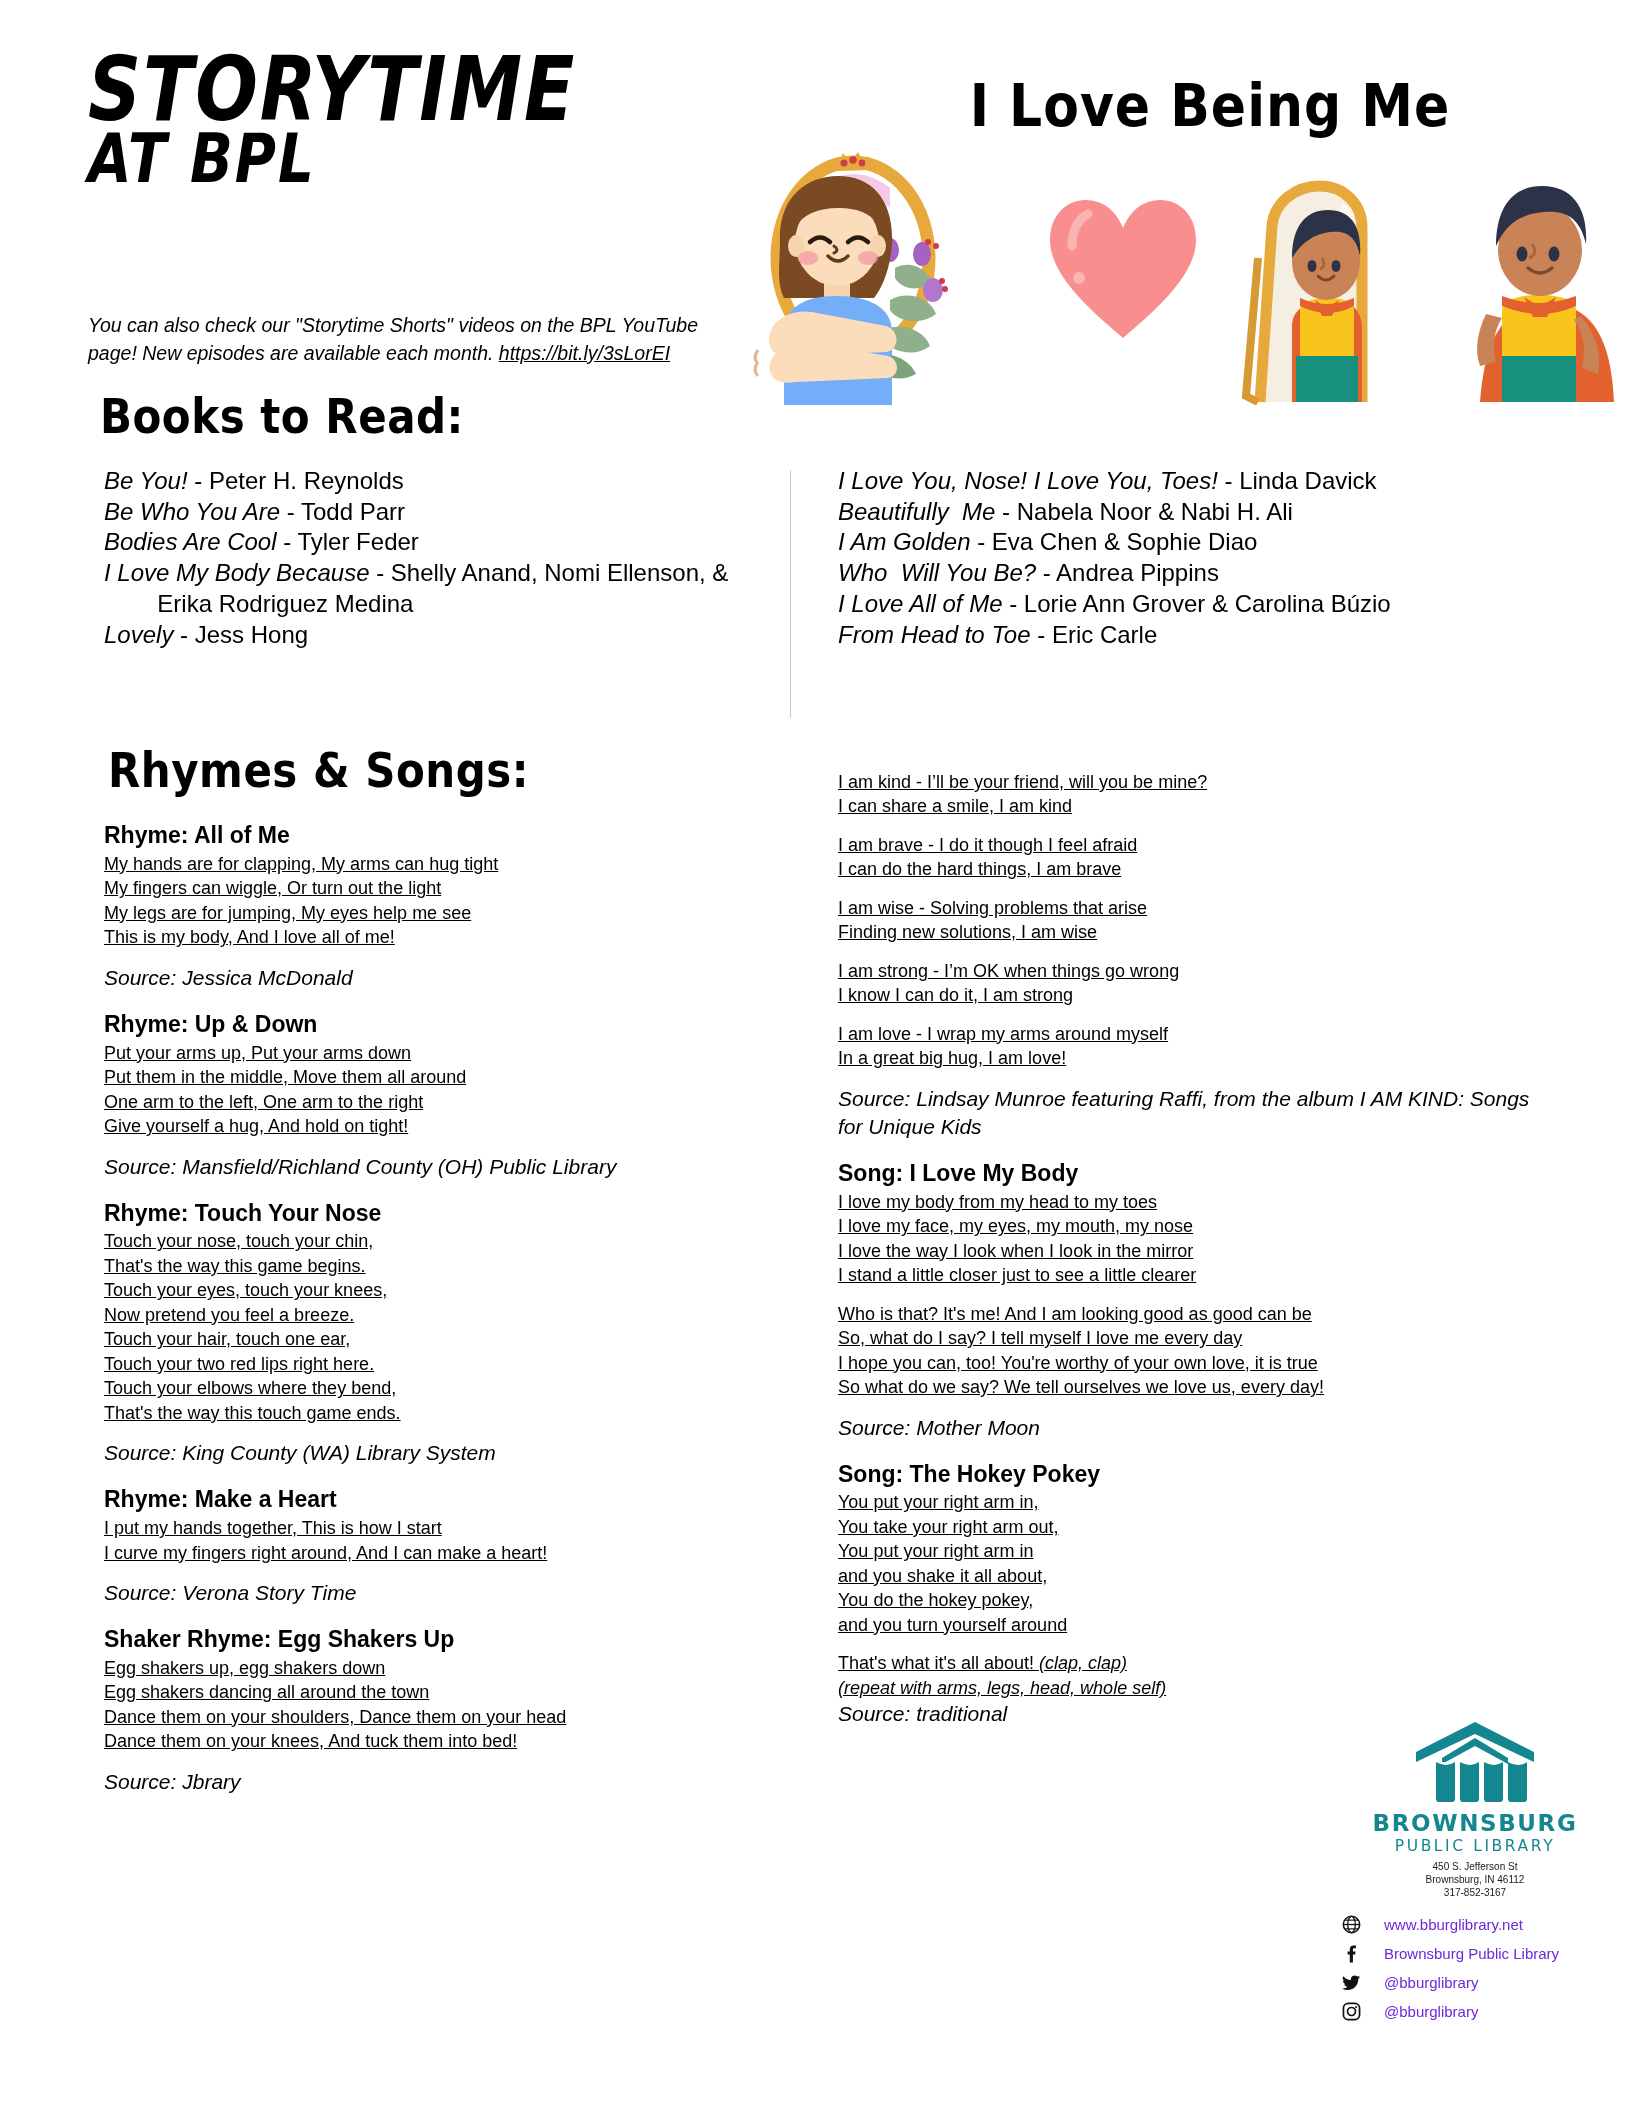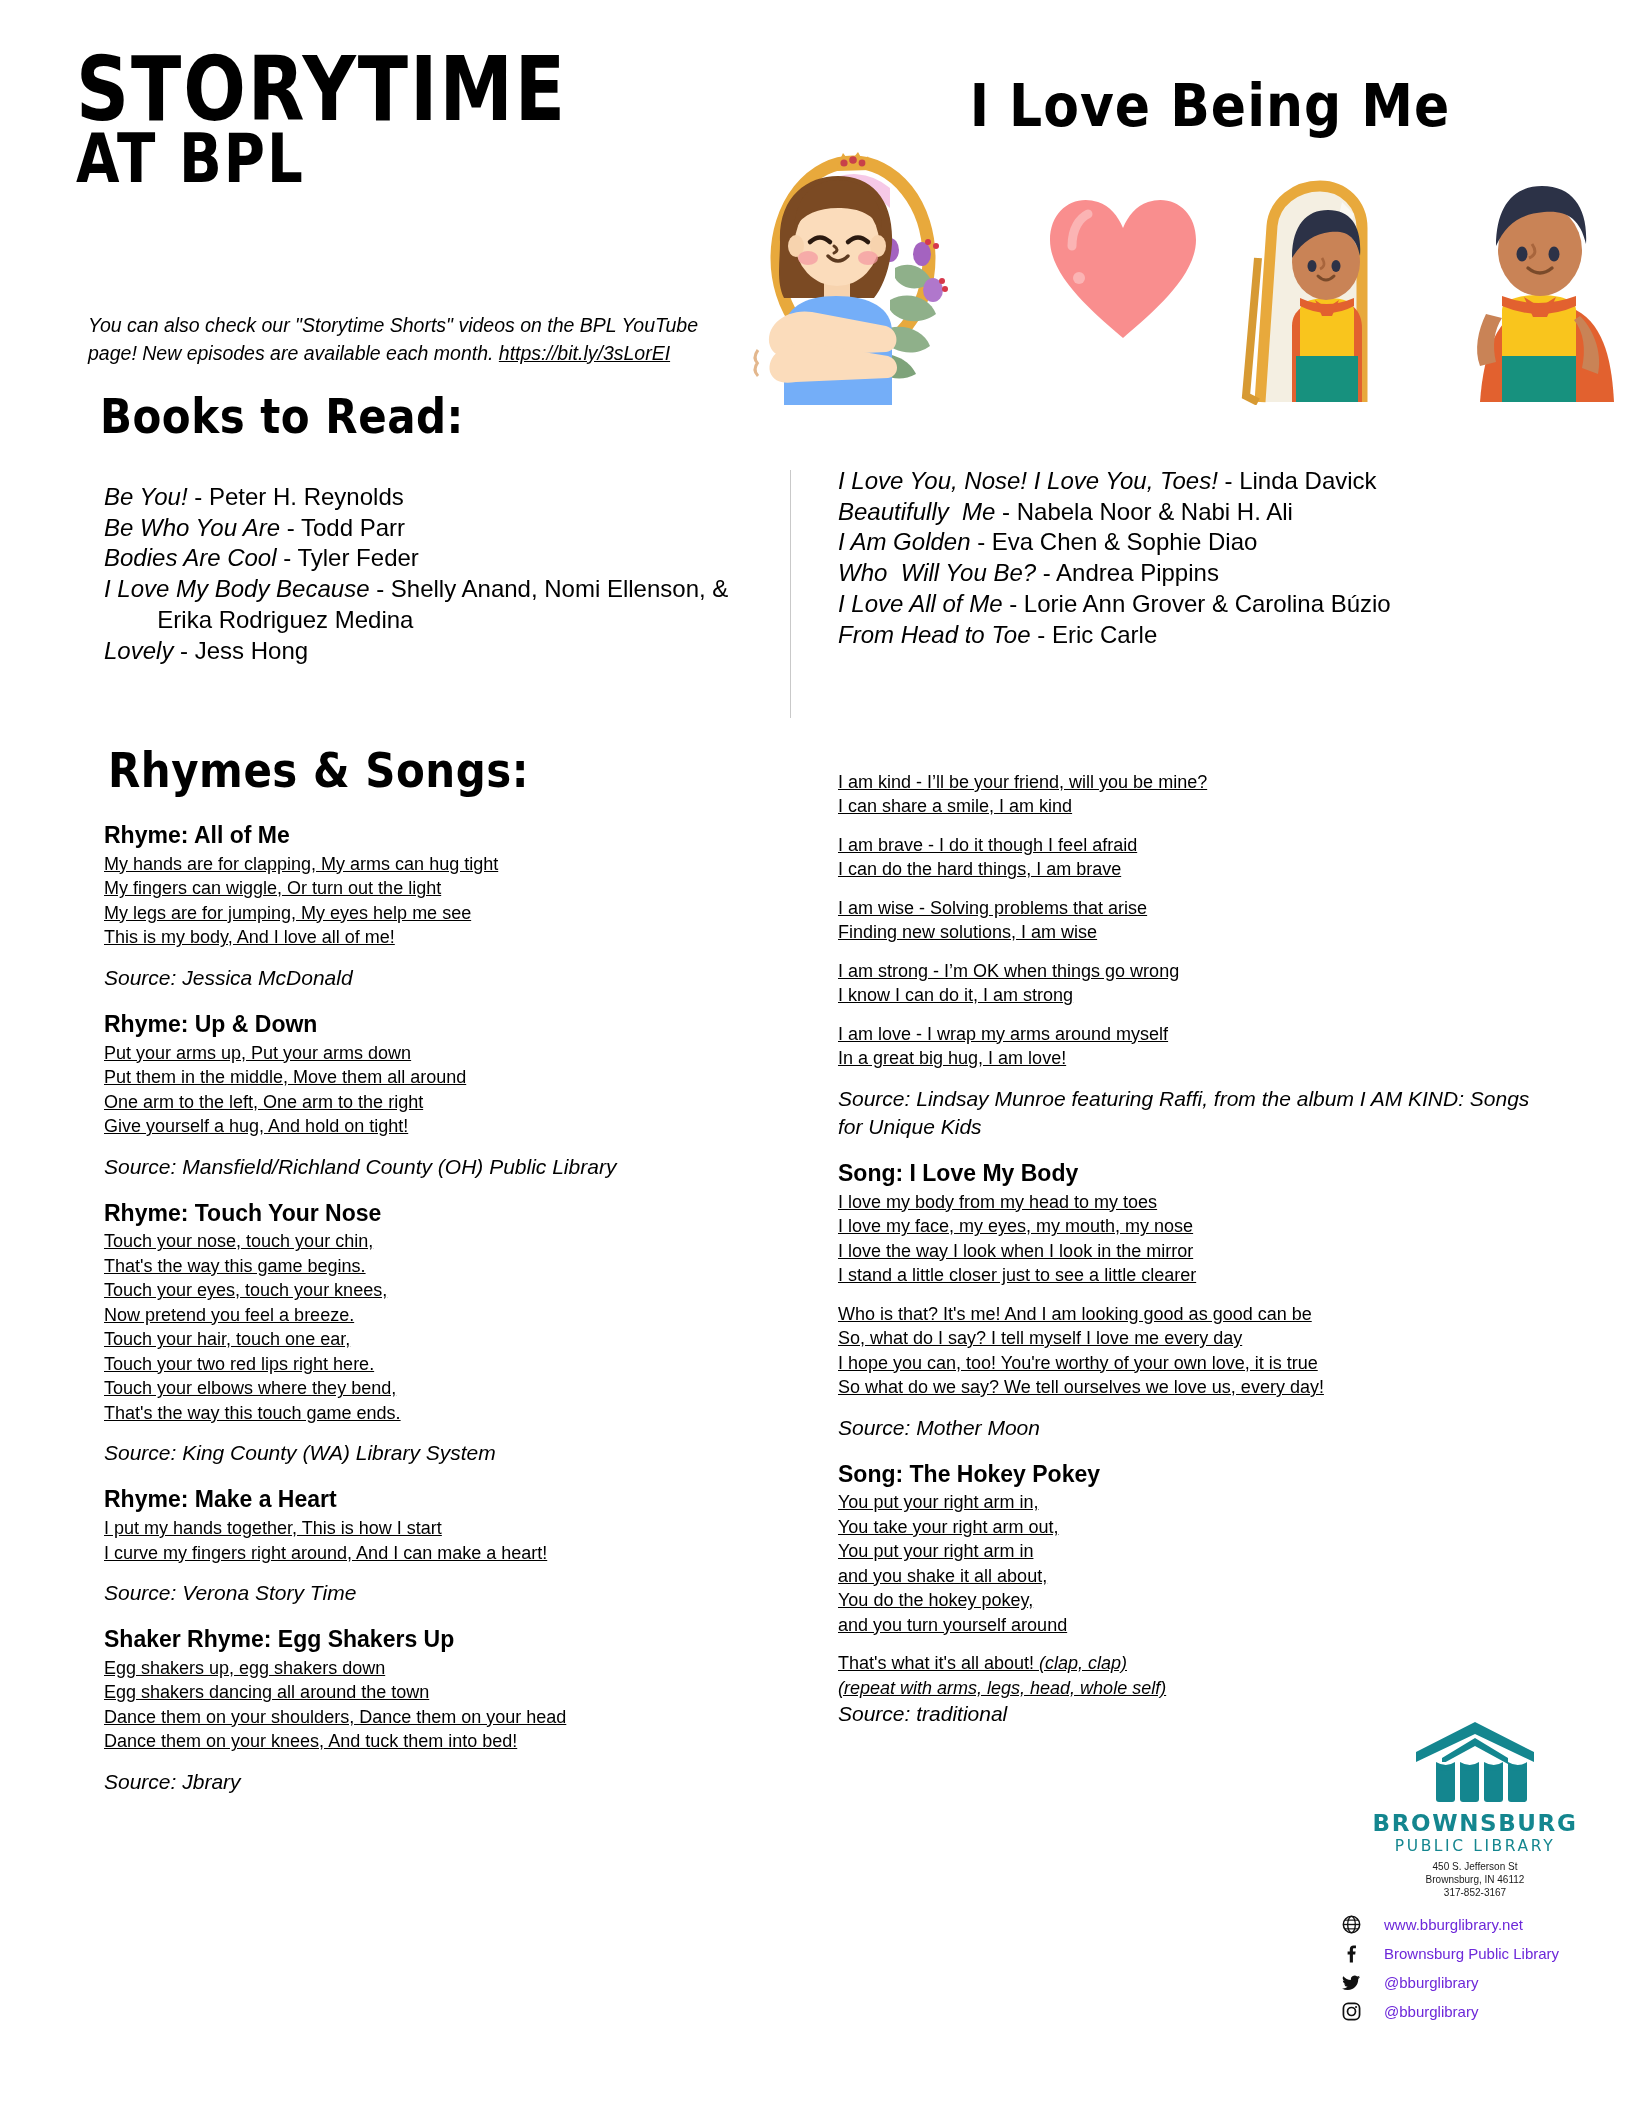--- a/index.html
+++ b/index.html
@@ -18,23 +18,24 @@
   .page {
     position: relative;
     width: 1632px;
     height: 2112px;
     background: #fff;
   }
 
   
   .title-block {
     position: absolute;
-    left: 76px;
+    left: 88px;
     top: 48px;
     width: 640px;
+    font-style: italic;
   }
   .brush {
     font-family: "DejaVu Sans", sans-serif;
     font-weight: 700;
     letter-spacing: 2px;
     line-height: 0.92;
     color: #000;
     transform: scaleY(1.18) scaleX(0.97);
     transform-origin: left top;
   }
@@ -100,21 +101,21 @@
   .rhymes-head {
     position: absolute;
     left: 108px;
     top: 742px;
   }
 
   
   .books-left {
     position: absolute;
     left: 104px;
-    top: 482px;
+    top: 466px;
     width: 660px;
   }
   .books-right {
     position: absolute;
     left: 838px;
     top: 466px;
     width: 700px;
   }
   .book-line {
     font-size: 24px;

